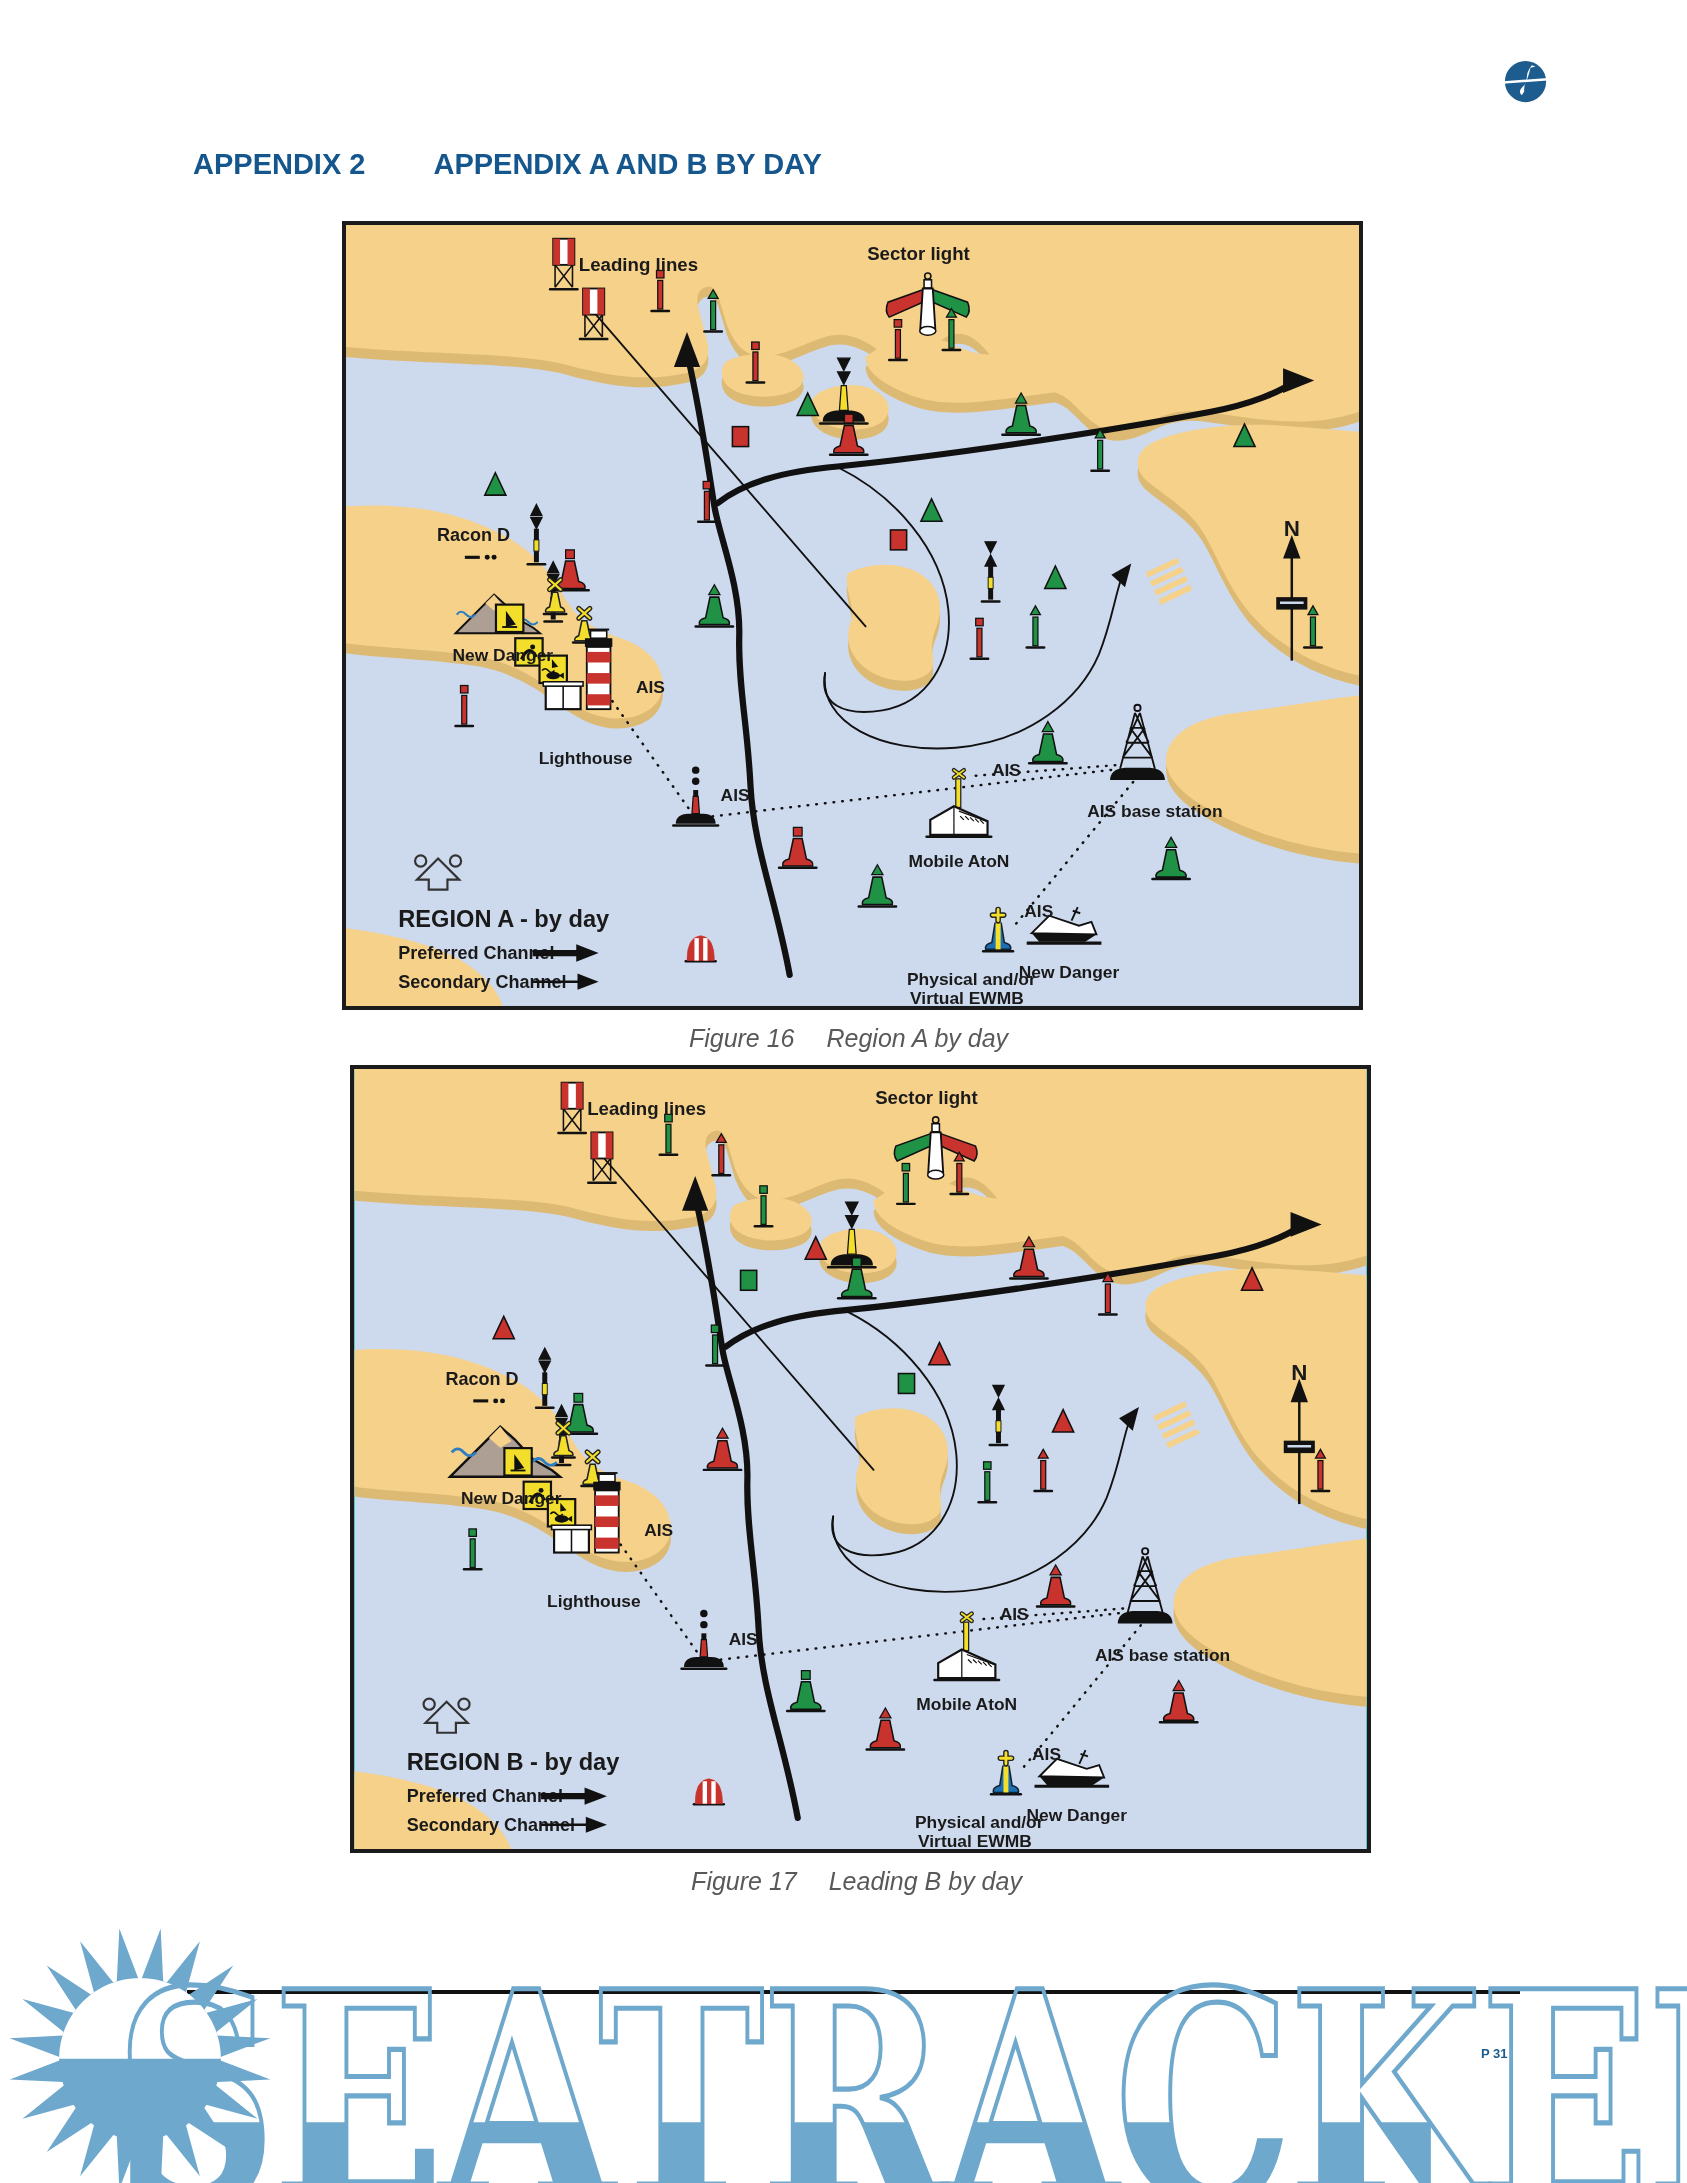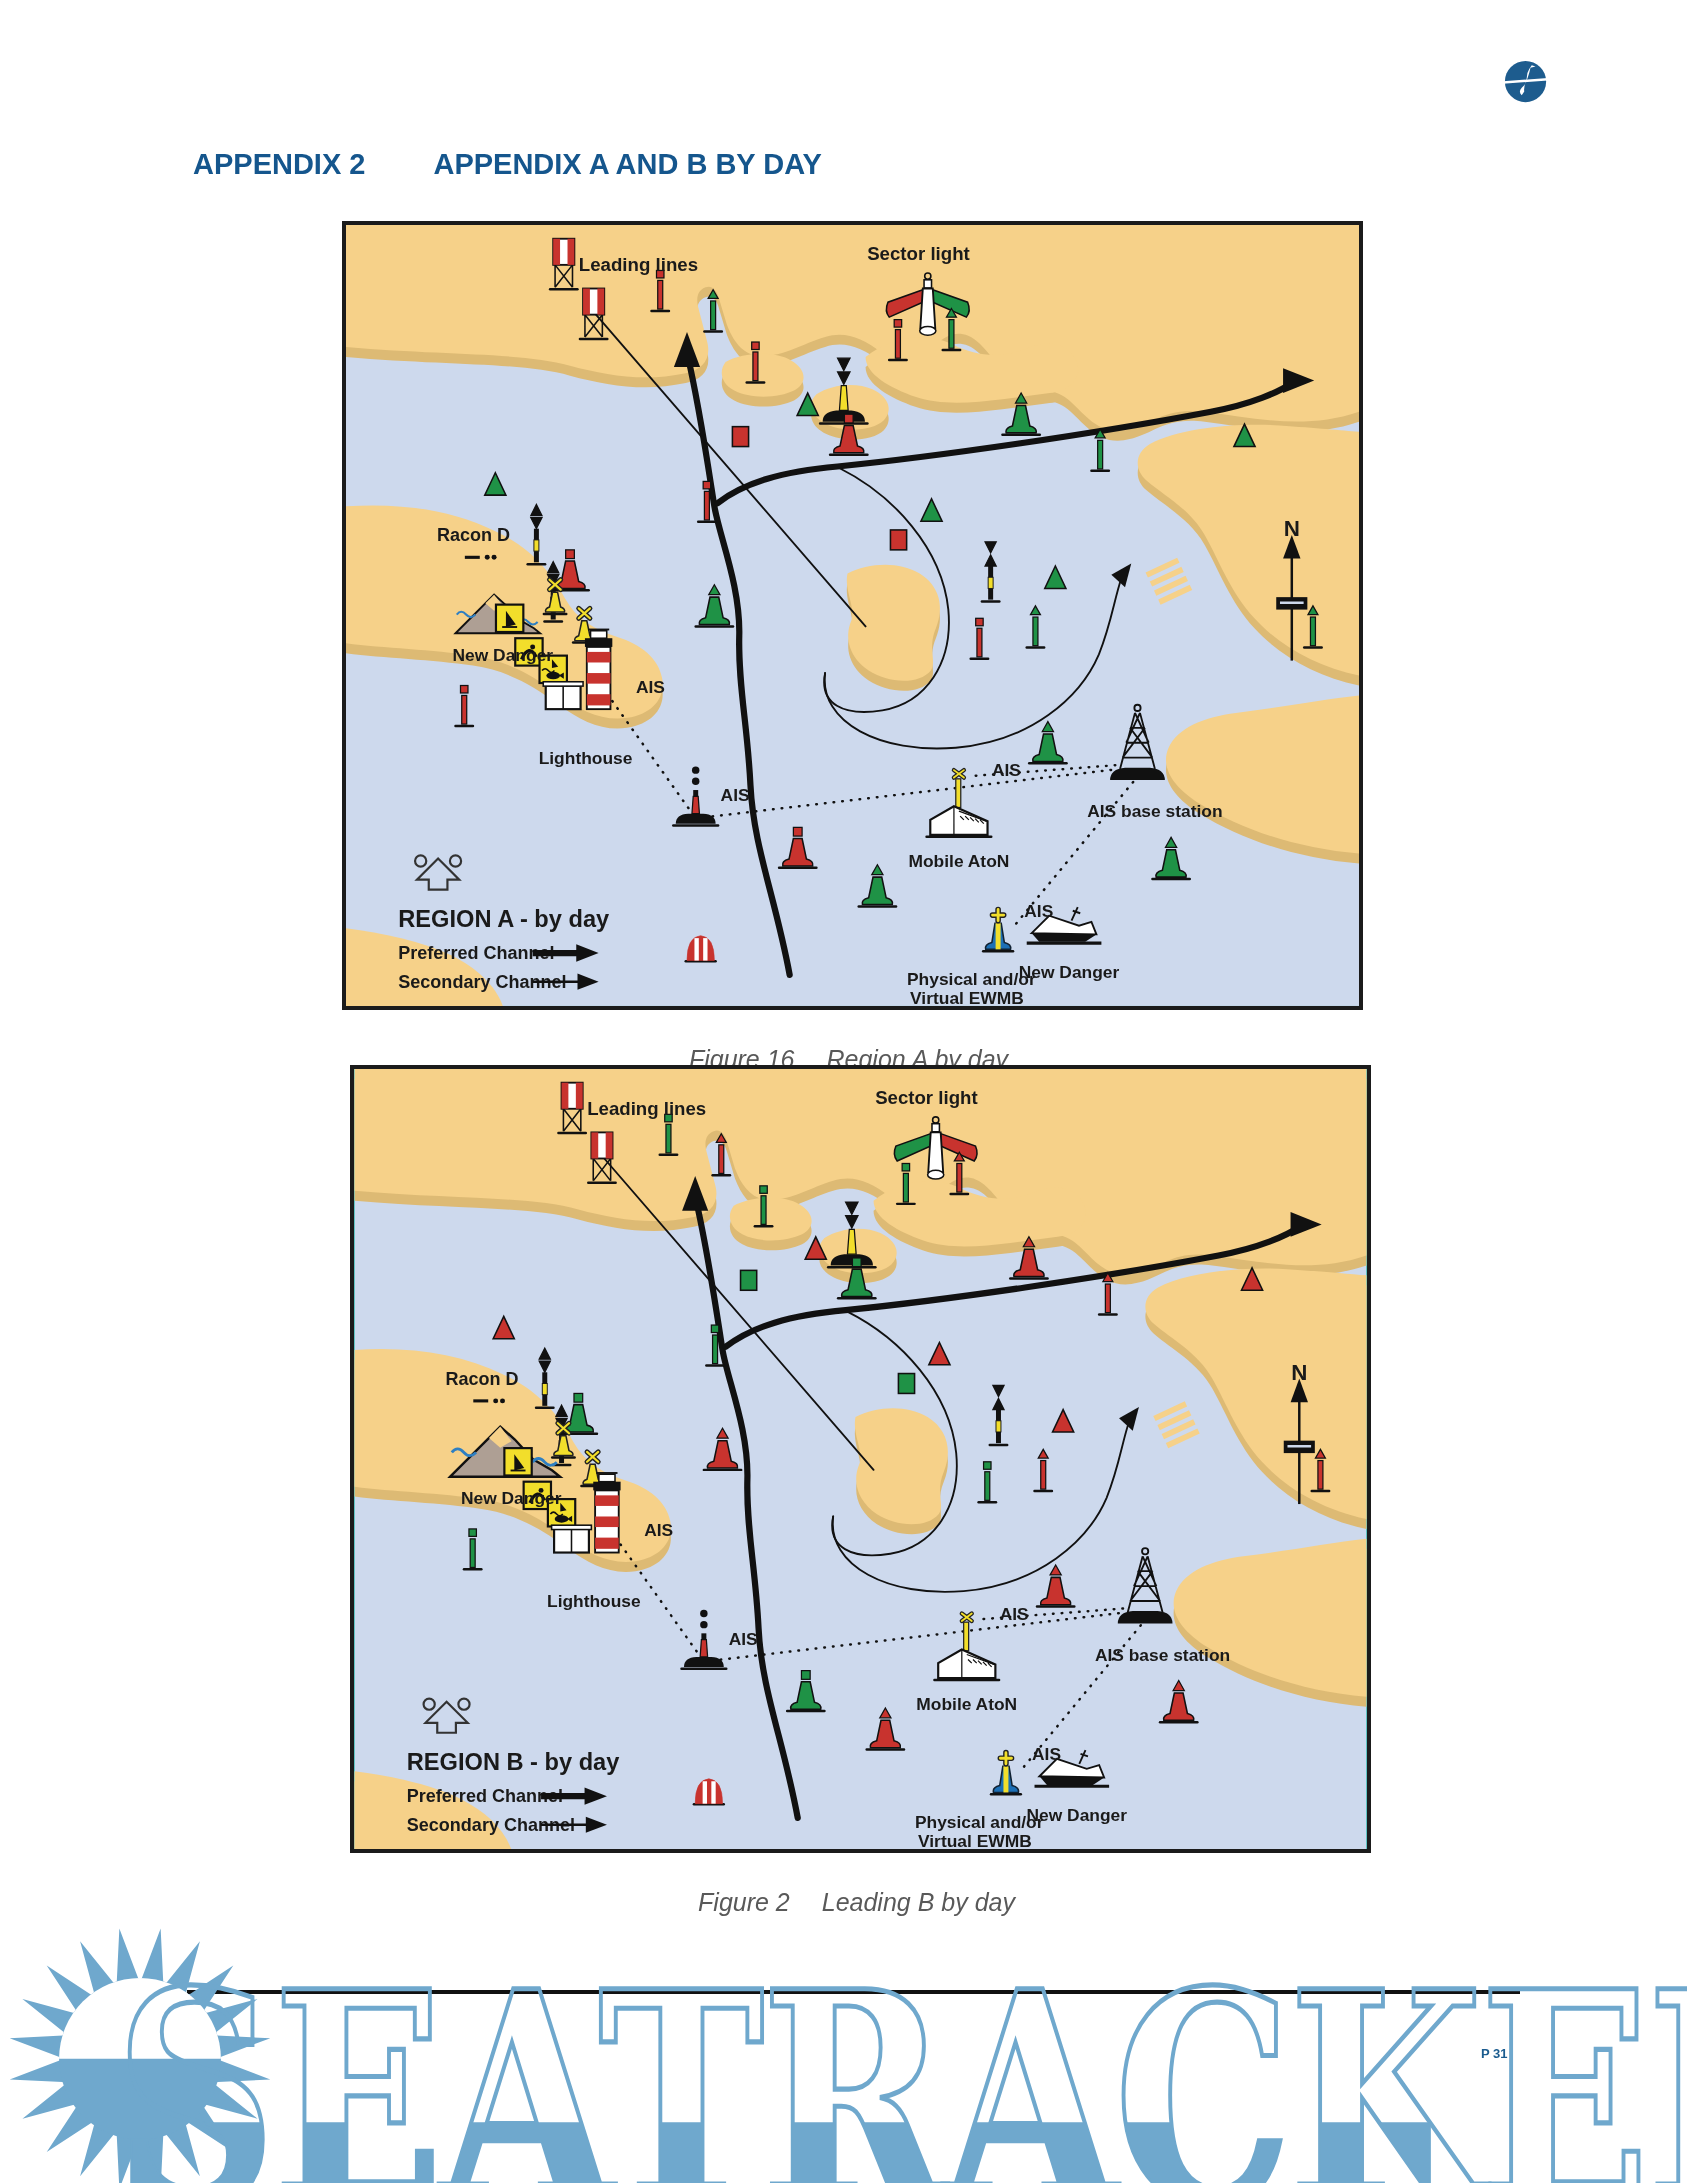--- a/index.html
+++ b/index.html
@@ -6,21 +6,21 @@
   body{width:1687px;height:2183px;position:relative;background:#ffffff;
        font-family:"Liberation Sans",sans-serif;overflow:hidden;}
   .page-title{position:absolute;left:193px;top:148px;display:flex;gap:68px;
        font-size:29px;font-weight:bold;color:#15568D;letter-spacing:0px;}
   .logo{position:absolute;left:1503px;top:59px;width:45px;height:45px;}
   .fig{position:absolute;border:4.4px solid #1b1b1b;background:#14b8a6;}
   .figA{left:342px;top:221px;width:1013px;height:781px;}
   .figB{left:350px;top:1065px;width:1013px;height:780px;}
   .fig svg{position:absolute;left:0;top:0;width:100%;height:100%;}
   .caption{position:absolute;width:1013px;text-align:center;color:#595959;
-       font-style:italic;font-size:25px;letter-spacing:0;margin-top:21px;}
+       font-style:italic;font-size:25px;letter-spacing:0;}
   .capA{left:342px;top:1024px;}
   .capB{left:350px;top:1867px;}
   .caption .gap{display:inline-block;width:25px;}
   .footer-rule{position:absolute;left:187px;top:1990px;width:1333px;height:3.7px;background:#111;}
   .footer{position:absolute;left:190px;top:2007px;color:#1B5C8F;font-weight:bold;
        font-size:19px;line-height:40px;z-index:3;}
   .pagenum{position:absolute;left:1481px;top:2046px;color:#1B5C8F;font-weight:bold;
        font-size:13px;z-index:3;}
   .watermark{position:absolute;left:0;top:1916px;width:1687px;height:267px;z-index:1;}
   .wm-text{position:absolute;left:115px;top:11.2px;width:1687px;white-space:nowrap;
@@ -733,21 +733,21 @@
         <text x="84" y="1180" font-size="29" font-weight="700" fill="#1a1a1a" font-family="Liberation Sans, sans-serif">Preferred Channel</text>
         <line x1="300" y1="1170" x2="378" y2="1170" stroke="#111" stroke-width="10"></line>
         <polygon points="406,1170 370,1156 370,1184" fill="#111"></polygon>
         <text x="84" y="1226" font-size="29" font-weight="700" fill="#1a1a1a" font-family="Liberation Sans, sans-serif">Secondary Channel</text>
         <line x1="300" y1="1216" x2="378" y2="1216" stroke="#111" stroke-width="4"></line>
         <polygon points="406,1216 372,1203 372,1229" fill="#111"></polygon>
       </g>
     </svg>
 </div>
 <div class="caption capB">
-  <span>Figure 2</span><span class="gap"></span>
+  <span>Figure 17</span><span class="gap"></span>
   <span>Leading B by day</span>
 </div>
 
 <div class="watermark">
   <svg class="sun" width="268" height="267" viewBox="0 0 430 429">
     <g id="sunrays">
         <polygon points="337,215 424.3899282061692,248.16410658852894 331.02889498800874,252.7000733137436 403.893383127934,311.2459859447839 313.7000733137436,286.7098007796817 364.9066376115481,364.90663761154804 286.7098007796817,313.7000733137436 311.2459859447839,403.89338312793393 252.7000733137436,331.02889498800874 248.16410658852897,424.3899282061692 215,337 181.83589341147103,424.3899282061692 177.2999266862564,331.02889498800874 118.7540140552161,403.893383127934 143.2901992203183,313.7000733137436 65.09336238845194,364.9066376115481 116.29992668625643,286.70980077968176 26.10661687206604,311.2459859447839 98.97110501199127,252.7000733137436 5.610071793830826,248.16410658852897 93,215.00000000000003 5.610071793830798,181.8358934114711 98.97110501199127,177.29992668625638 26.106616872065956,118.75401405521619 116.2999266862564,143.2901992203183 65.09336238845188,65.09336238845194 143.29019922031824,116.29992668625643 118.75401405521606,26.10661687206604 177.2999266862564,98.97110501199127 181.83589341147103,5.610071793830826 214.99999999999997,93 248.1641065885289,5.610071793830798 252.70007331374356,98.97110501199126 311.2459859447839,26.106616872066013 286.7098007796817,116.2999266862564 364.90663761154804,65.09336238845188 313.7000733137436,143.29019922031824 403.89338312793393,118.75401405521605 331.02889498800874,177.29992668625638 424.3899282061692,181.835893411471 " fill="#6FA8CD"></polygon>
       </g>
     <circle cx="215" cy="215" r="130" fill="#6FA8CD"></circle>
     <path d="M85 215 A130 130 0 0 1 345 215 Z" fill="#ffffff"></path>

